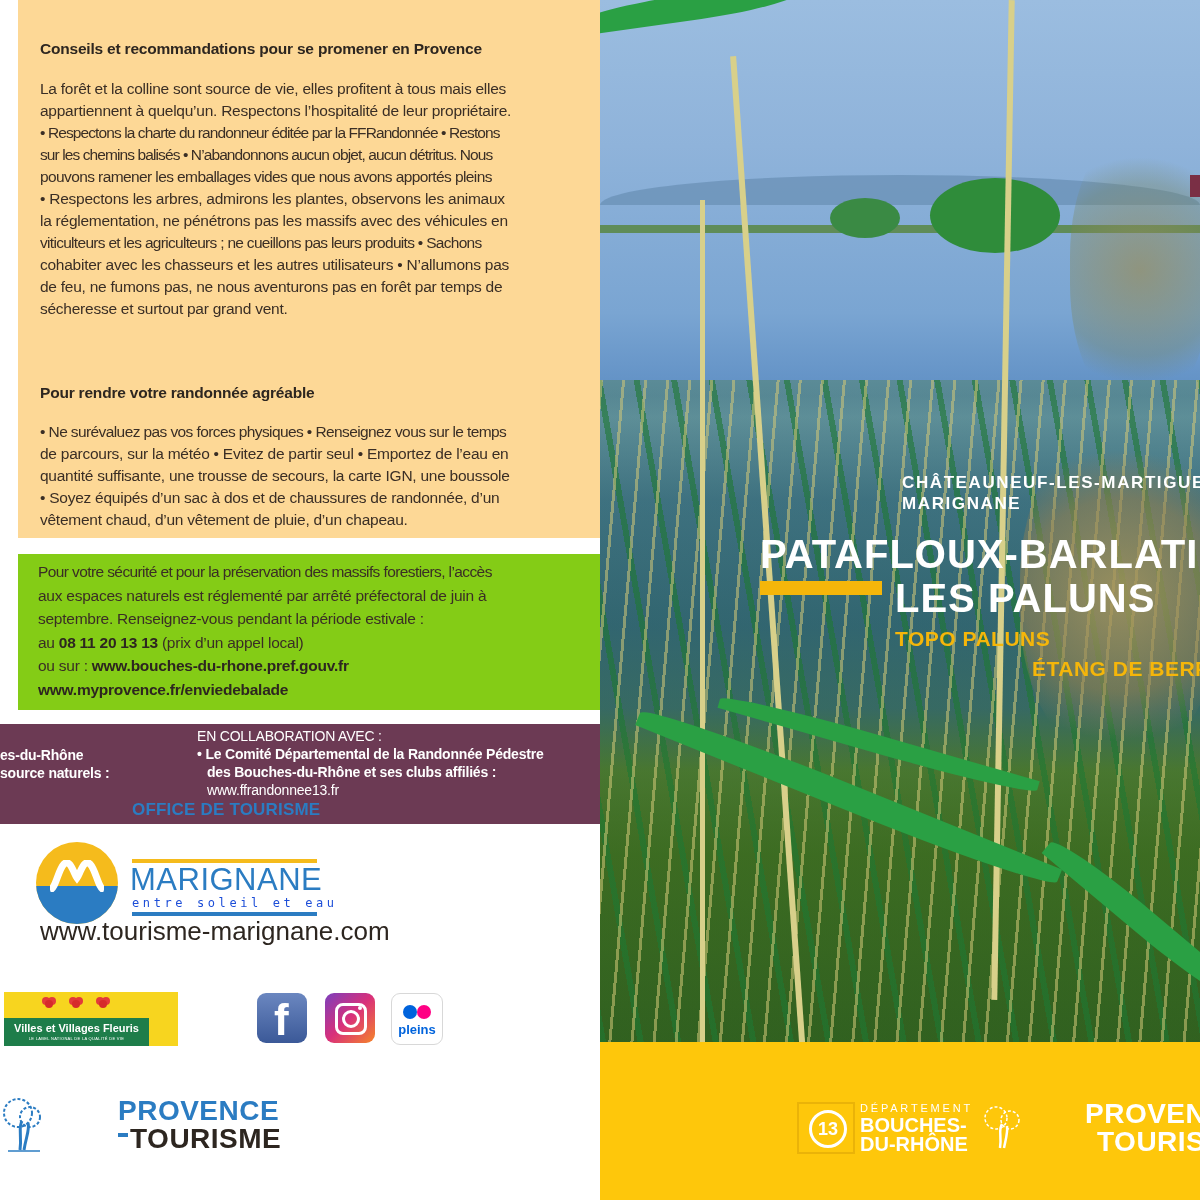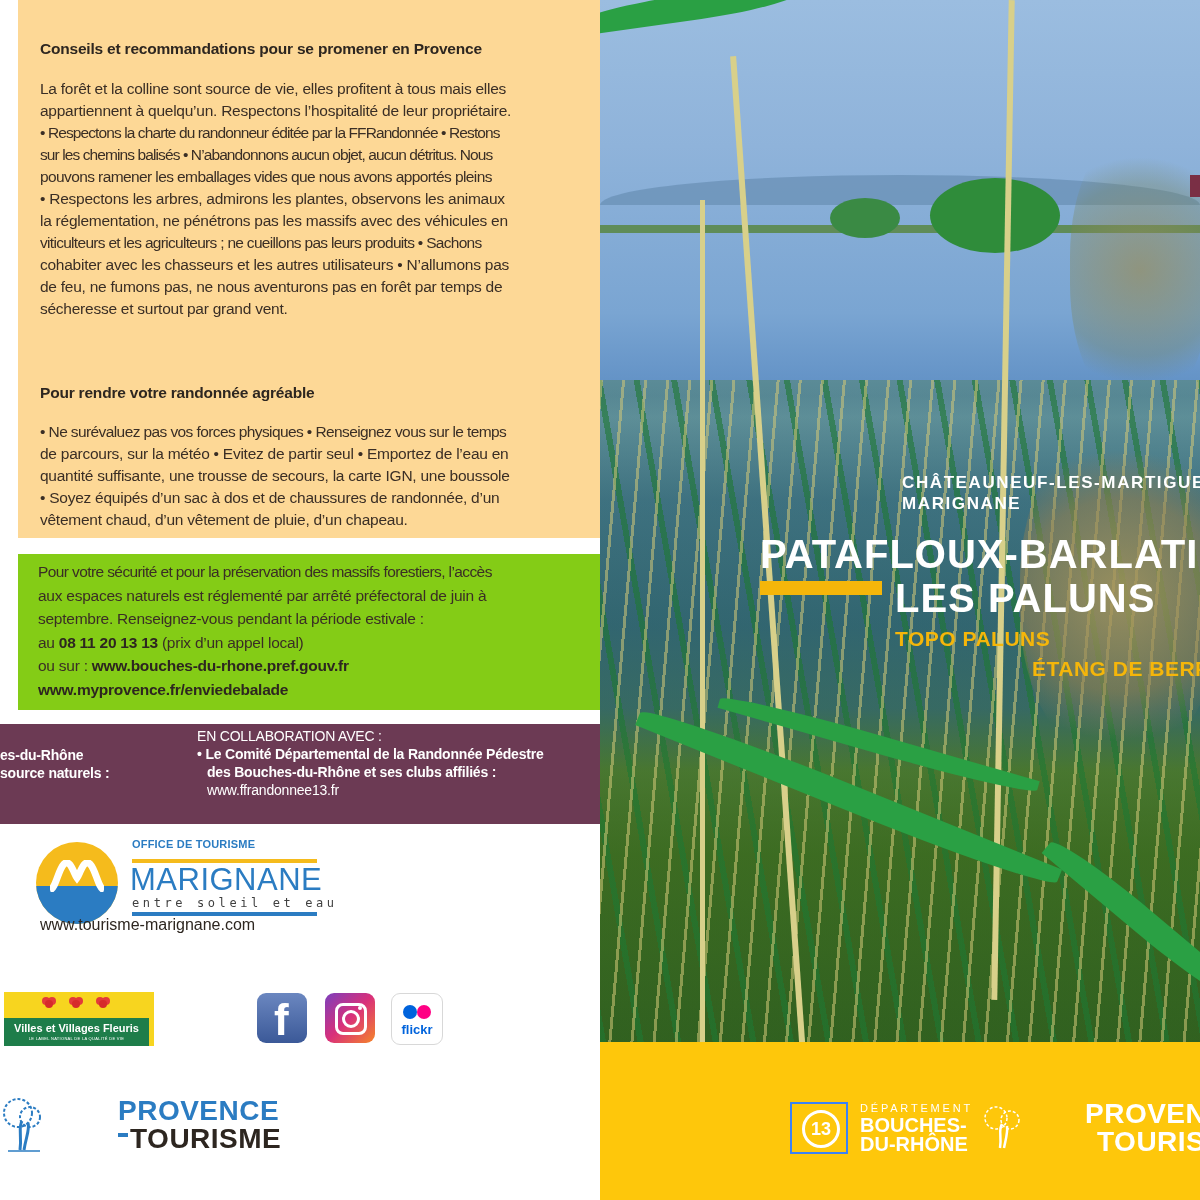--- a/index.html
+++ b/index.html
@@ -19,30 +19,30 @@
   .grey .line { font-size:15.5px; line-height:23.5px; color:#3a2e25; letter-spacing:-0.25px; }
   .grey b { color:#2d2620; }
 
   .purple .txt { font-size:14px; line-height:18px; letter-spacing:-0.2px; }
   .purple b { font-weight:bold; }
 
   
   .logo-sun { left:36px; top:842px; width:82px; height:82px; border-radius:50%; background:#f5bb1c; overflow:hidden; }
   .logo-sea { left:0; top:44px; width:82px; height:40px; background:#2b7cc2; }
   .logo-m { left:14px; top:18px; width:54px; height:32px; }
-  .ot-title { left:132px; top:838px; font-weight:bold; font-size:11px; color:#2b7cc2; letter-spacing:0.2px; }
+  .ot-title { left:132px; top:800px; font-weight:bold; font-size:17px; color:#2b7cc2; letter-spacing:0.2px; }
   .ot-bar1 { left:132px; top:859px; width:185px; height:4px; background:#f5bb1c; }
   .ot-name { left:130px; top:862px; font-size:31px; color:#2b7cc2; letter-spacing:0.5px; }
-  .ot-tag { left:132px; top:896px; font-size:12px; color:#404040; letter-spacing:3.6px; font-family:"DejaVu Sans Mono", monospace;text-align:right; }
+  .ot-tag { left:132px; top:896px; font-size:12px; color:#1d4ed8; letter-spacing:3.6px; font-family:"DejaVu Sans Mono", monospace;text-align:right; }
   .ot-bar2 { left:132px; top:912px; width:185px; height:4px; background:#2b7cc2; }
   .ot-addr { left:0; top:929px; font-size:19px; color:#2d2620; white-space:nowrap; }
-  .ot-web { left:40px; top:916px; font-size:16px; color:#2d2620; }
-
-  
-  .fleur { left:4px; top:992px; width:150px; height:54px; background:#f7d51f; }
+  .ot-web { left:40px; top:916px; font-size:26px; color:#2d2620; }
+
+  
+  .fleur { left:4px; top:992px; width:174px; height:54px; background:#f7d51f; }
   .fleur .green { position:absolute; left:0; top:26px; width:145px; height:28px; background:#1e7d4a; color:#fff; }
   .fleur .vvf { position:absolute; left:0; top:4px; width:145px; text-align:center; font-size:11px; font-weight:bold; }
   .fleur .sub { position:absolute; left:0; top:18px; width:145px; text-align:center; font-size:4px; letter-spacing:0.3px; }
   .flower { position:absolute; top:4px; width:16px; height:14px; }
 
   
   .soc { top:993px; width:50px; height:50px; border-radius:9px; }
   .fb { left:257px; background:linear-gradient(#6b87c0,#3b5998); }
   .ig { left:325px; background:linear-gradient(135deg,#7b3fbd 0%,#d9307a 50%,#f58529 100%); }
   .fl { left:391px; background:#fff; border:1px solid #d8d8d8; }
@@ -73,21 +73,21 @@
   .maroon-tab { left:590px; top:175px; width:12px; height:22px; background:#7a2f45; }
 
   .subtitle { left:302px; top:472px; color:#fff; font-weight:bold; font-size:17px; line-height:21px; letter-spacing:1.6px; white-space:nowrap; }
   .title1 { left:160px; top:532px; color:#fff; font-weight:bold; font-size:40px; line-height:44px; letter-spacing:1px; white-space:nowrap; }
   .title2 { left:295px; top:576px; color:#fff; font-weight:bold; font-size:40px; line-height:44px; letter-spacing:1px; white-space:nowrap; }
   .title-bar { left:160px; top:581px; width:122px; height:14px; background:#f5b60a; }
   .topo { left:295px; top:627px; color:#f5b60a; font-weight:bold; font-size:21px; letter-spacing:0.5px; white-space:nowrap; }
   .etang { left:432px; top:657px; color:#f5b60a; font-weight:bold; font-size:21px; letter-spacing:0.5px; white-space:nowrap; }
 
   .yellow { left:0; top:1042px; width:600px; height:158px; background:#fec70b; }
-  .cd13 { left:190px; top:1102px; width:54px; height:48px; border:2px solid #3b82f6; }
+  .cd13 { left:197px; top:1102px; width:54px; height:48px; border:2px solid #eab308; }
   .cd13 .n { position:absolute; left:10px; top:6px; width:32px; height:32px; border-radius:50%; border:3px solid #fff; color:#fff; font-weight:bold; font-size:18px; text-align:center; line-height:32px; }
   .dept { left:260px; top:1102px; color:#fff; font-size:11px; letter-spacing:2.8px; }
   .bdr { left:260px; top:1116px; color:#fff; font-weight:bold; font-size:20px; line-height:19px; }
   .olive { left:378px; top:1104px; width:50px; height:46px; }
   .pt-white { left:485px; top:1100px; color:#fff; font-weight:bold; font-size:28px; line-height:28px; letter-spacing:0.5px; white-space:nowrap; }
 </style>
 </head>
 <body>
 
 <div id="left" class="abs">
@@ -187,21 +187,21 @@
     <span style="position:absolute;left:17px;top:2px;color:#fff;font-weight:bold;font-size:44px;line-height:50px;">f</span>
   </div>
   <div class="abs soc ig">
     <div style="position:absolute;left:10px;top:10px;width:26px;height:26px;border:3px solid #fff;border-radius:8px;"></div>
     <div style="position:absolute;left:17px;top:17px;width:12px;height:12px;border:3px solid #fff;border-radius:50%;"></div>
     <div style="position:absolute;left:33px;top:13px;width:4px;height:4px;background:#fff;border-radius:50%;"></div>
   </div>
   <div class="abs soc fl">
     <div style="position:absolute;left:11px;top:11px;width:14px;height:14px;border-radius:50%;background:#0063dc;"></div>
     <div style="position:absolute;left:25px;top:11px;width:14px;height:14px;border-radius:50%;background:#ff0084;"></div>
-    <div style="position:absolute;left:0;top:28px;width:50px;text-align:center;font-weight:bold;font-size:13px;color:#0063dc;">flickr</div>
+    <div style="position:absolute;left:0;top:28px;width:50px;text-align:center;font-weight:bold;font-size:13px;color:#0063dc;">pleins</div>
   </div>
 
   <svg class="abs" style="left:0;top:1095px;width:50px;height:60px;" viewBox="0 0 50 60">
     <circle cx="18" cy="18" r="14" fill="none" stroke="#2b7cc2" stroke-width="2" stroke-dasharray="3 2"></circle>
     <circle cx="30" cy="22" r="10" fill="none" stroke="#2b7cc2" stroke-width="2" stroke-dasharray="3 2"></circle>
     <path d="M20 55 C22 40 18 32 22 26 M24 55 C26 42 30 34 28 28" stroke="#2b7cc2" stroke-width="3" fill="none"></path>
     <line x1="8" y1="56" x2="40" y2="56" stroke="#2b7cc2" stroke-width="1.5"></line>
   </svg>
 
   <div class="abs pt-logo">

